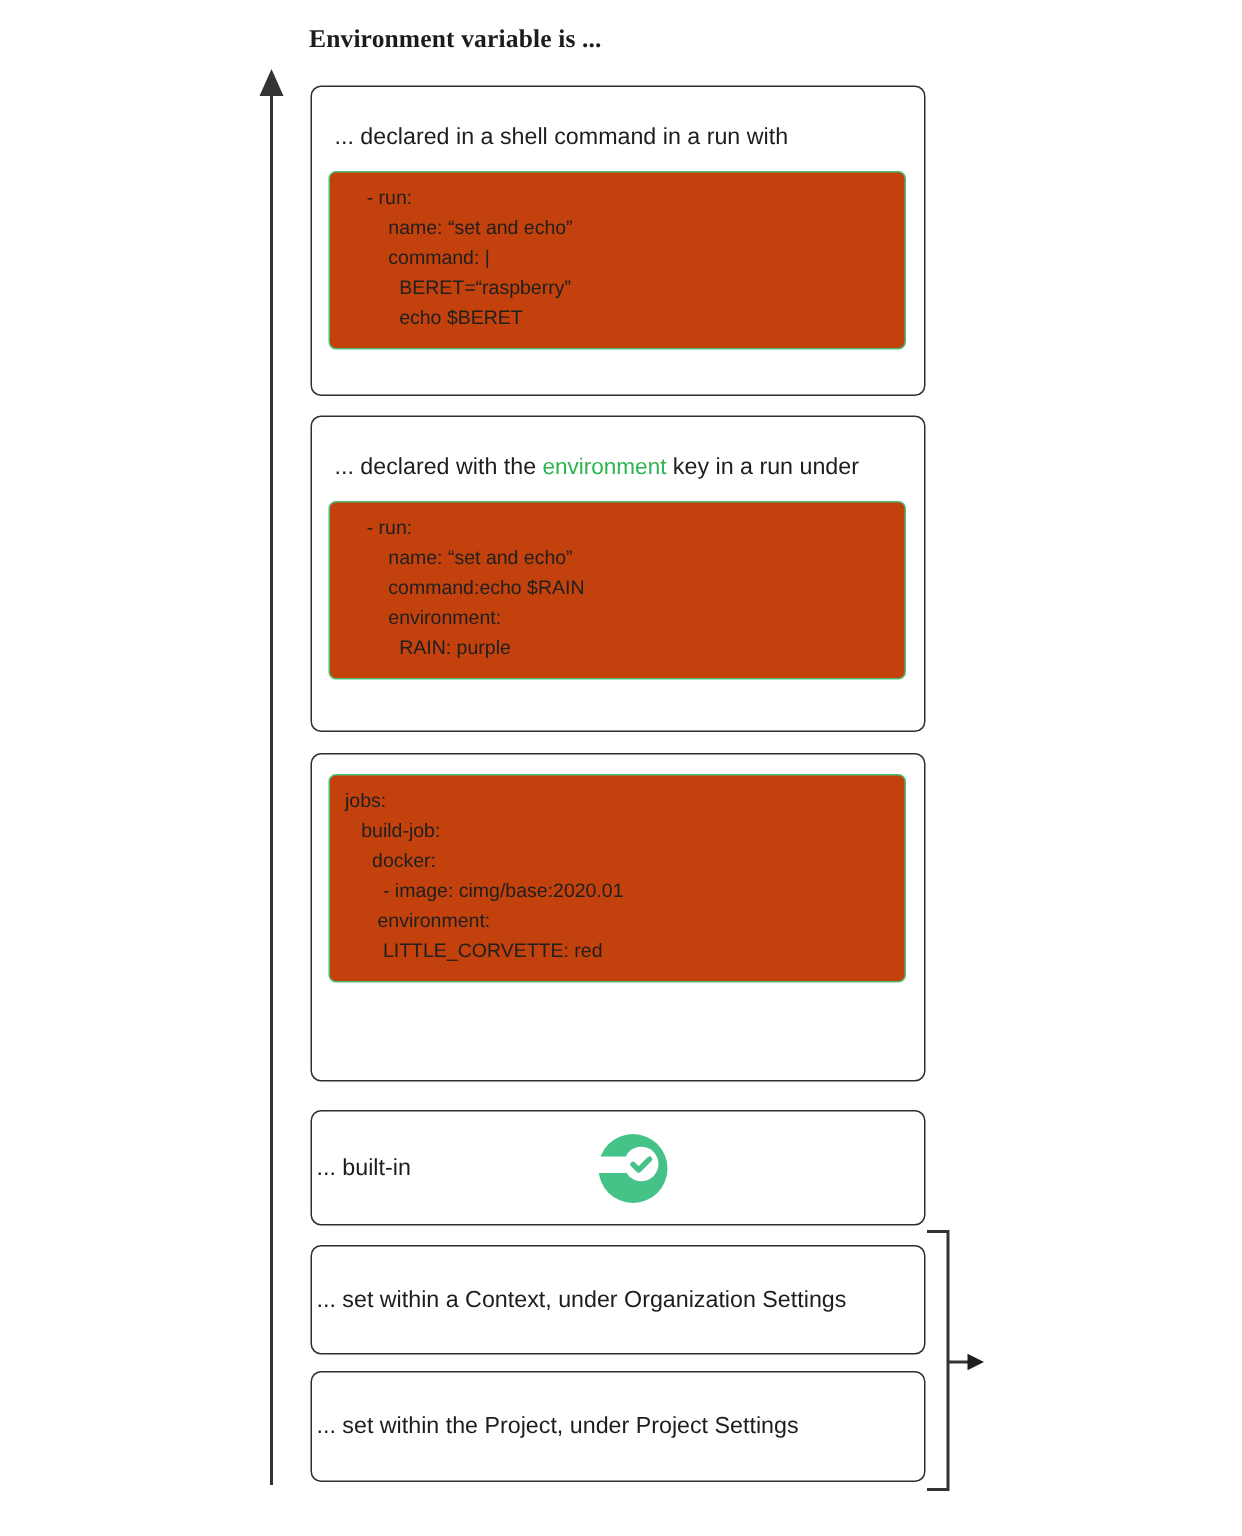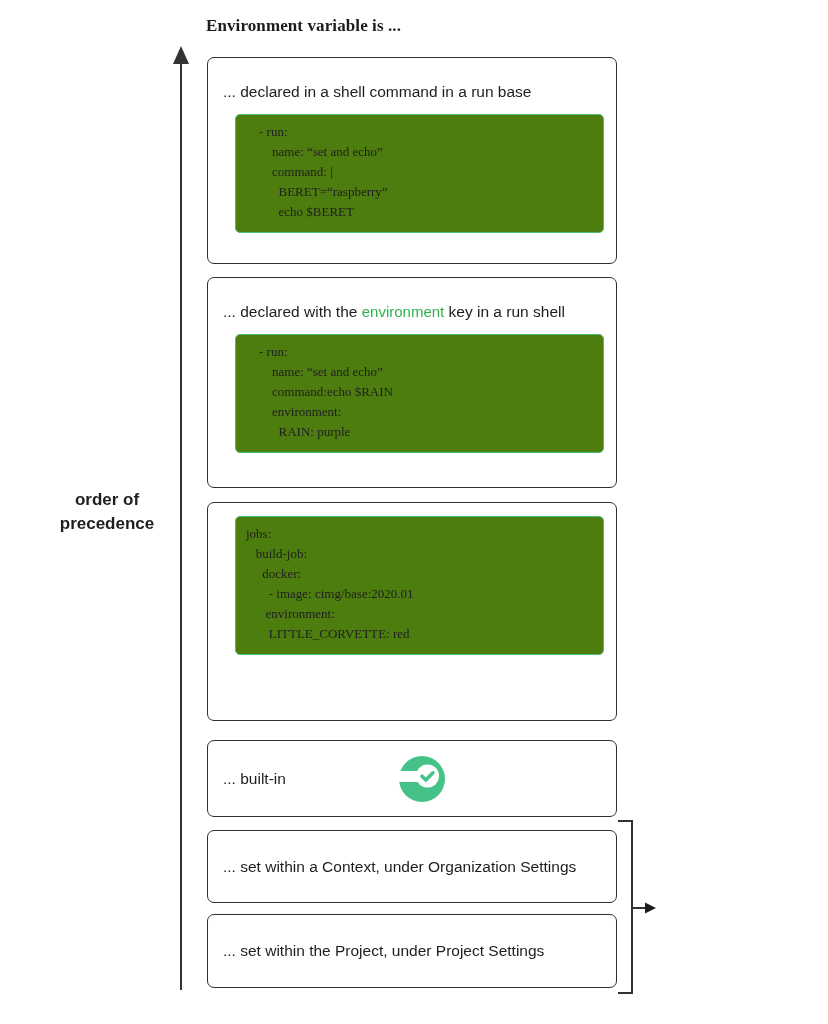--- a/index.html
+++ b/index.html
@@ -80,37 +80,37 @@
     white-space: nowrap;
   }
   .label-code {
     font-family: Liberation Sans, sans-serif;
     font-size: 15px;
     font-weight: 500;
     color: #2db44f;
   }
 
   .code {
-    margin: 13px 12px 0 27px;
+    margin: 13px 12px 0 11px;
     padding: 7px 10px 10px 10px;
-    background: #4d7c0f;
+    background: #c2410c;
     border: 1.5px solid #4cbe73;
     border-radius: 5px;
-    font-family: Liberation Serif, serif;
+    font-family: Liberation Sans, sans-serif;
     font-size: 13px;
     line-height: 20px;
     color: #1f1f1f;
     white-space: pre;
     overflow: hidden;
   }
 
   .centered-box {
     display: flex;
     align-items: center;
-    padding-left: 15px;
+    padding-left: 3px;
     font-size: 15.5px;
     white-space: nowrap;
   }
   .builtin-icon {
     position: absolute;
     left: 190px;
     top: 14px;
     width: 48px;
     height: 48px;
   }
@@ -145,39 +145,35 @@
 </style>
 </head>
 <body>
 
 <div id="canvas">
 
   <div class="title">Environment variable is ...</div>
 
   <div class="vline"></div>
   <div class="arrowhead-up"></div>
-  <div class="precedence-label">
-    <div>order of</div>
-    <div>precedence</div>
-  </div>
 
   <div class="box box-1">
     <div class="box-label">
-      <span>... declared in a shell command in a run base</span><span class="label-code"></span><span></span>
+      <span>... declared in a shell command in a run with</span><span class="label-code"></span><span></span>
     </div>
     <pre class="code">    - run:
         name: “set and echo”
         command: |
           BERET=“raspberry”
           echo $BERET</pre>
   </div>
 
   <div class="box box-2">
     <div class="box-label">
-      <span>... declared with the </span><span class="label-code">environment</span><span> key in a run shell</span>
+      <span>... declared with the </span><span class="label-code">environment</span><span> key in a run under</span>
     </div>
     <pre class="code">    - run:
         name: “set and echo”
         command:echo $RAIN
         environment:
           RAIN: purple</pre>
   </div>
 
   <div class="box box-3">
     <pre class="code">jobs:

